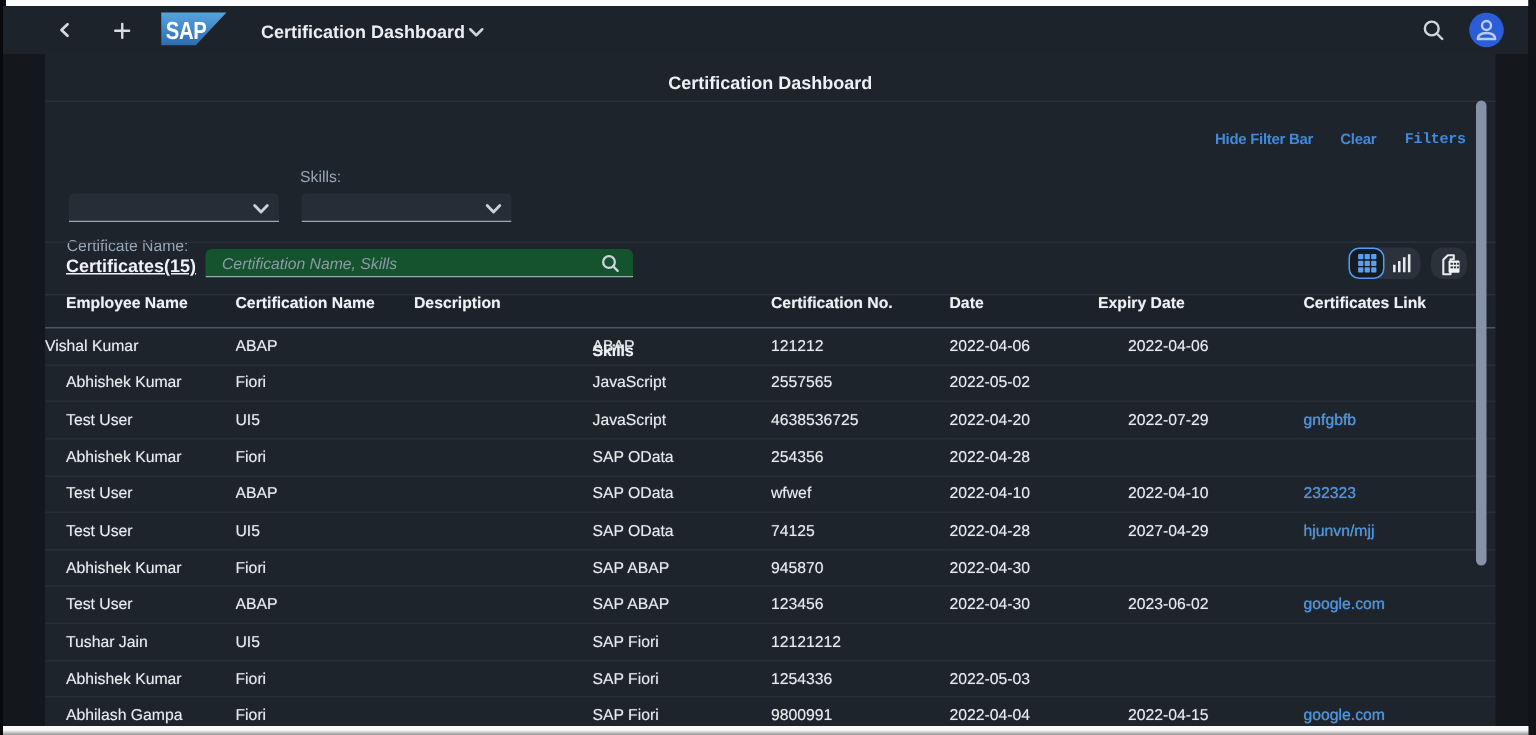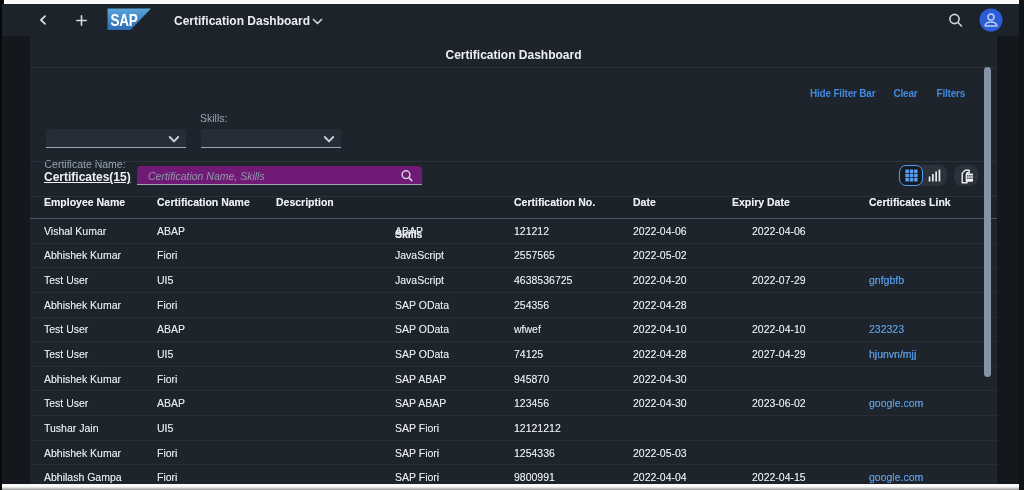--- a/index.html
+++ b/index.html
@@ -21,21 +21,21 @@
 
   #apptitle { left:0; top:12px; width:967px; text-align:center; color:#eef0f3; font-size:12px; font-weight:bold; }
   #titlesep { left:0; top:31px; width:967px; height:1px; background:#2b313b; }
 
   .flink { color:#4289dd; font-size:10px; font-weight:bold; letter-spacing:-0.2px; }
   .flabel { color:#97a6b6; font-size:10.5px; }
   .ffield { top:93px; height:19px; background:#272d36; border-bottom:1px solid #9aa7b4; border-radius:3px 3px 0 0; }
 
   #toolbar-sep { left:0; top:125px; width:967px; height:1px; background:#2b313b; }
   #tbltitle { left:14px; top:134px; color:#f0f2f5; font-size:12px; font-weight:bold;text-decoration:underline; }
-  #searchbox { left:107px; top:130px; width:285px; height:19px; background:#701a75; border-bottom:1px solid #9aa7b4; border-radius:4px 4px 0 0;text-decoration:underline; }
+  #searchbox { left:107px; top:130px; width:285px; height:19px; background:#14532d; border-bottom:1px solid #9aa7b4; border-radius:4px 4px 0 0;text-decoration:underline; }
   #searchbox .ph { position:absolute; left:11px; top:3.5px; font-style:italic; color:#8d99a7; font-size:10.5px; }
 
   #hdr-sep-top { left:0; top:160px; width:967px; height:1px; background:#2b313b; }
   #hdr-sep-bot { left:0; top:182px; width:967px; height:1px; background:#4b5563; }
 
   .hcell { position:absolute; top:160px; color:#eef1f3; font-size:10.5px; font-weight:bold; white-space:nowrap; text-shadow:0 0 0.6px rgba(238,241,243,0.5); }
   table.grid { position:absolute; left:0; top:182.5px; width:967px; border-collapse:collapse; table-layout:fixed; }
   table.grid td { height:24.65px; padding:0; font-size:10.5px; color:#e6eaed; text-shadow:0 0 0.6px rgba(230,234,237,0.55); border-bottom:1px solid #272e37; white-space:nowrap; overflow:hidden; vertical-align:middle; }
   table.grid td a { color:#4495ea; text-decoration:none; }
 
@@ -81,21 +81,21 @@
       <circle cx="12" cy="9" r="3" stroke="#b9cdf4" stroke-width="1.6" fill="none"></circle>
       <path d="M6.2 18 Q6.5 14 12 14 Q17.5 14 17.8 18 Z" stroke="#b9cdf4" stroke-width="1.6" fill="none" stroke-linejoin="round"></path>
     </svg>
   </div>
   <div class="abs" id="pagebg"></div>
   <div class="abs" id="content">
     <div class="abs" id="apptitle">Certification Dashboard</div>
     <div class="abs" id="titlesep"></div>
     <div class="abs flink" style="left:780px;top:52px;">Hide Filter Bar</div>
     <div class="abs flink" style="left:863.5px;top:52px;">Clear</div>
-    <div class="abs flink" style="left:906.5px;top:52px;">Filters</div>
+    <div class="abs flink" style="left:906.5px;top:52px;font-family:Liberation Mono, monospace;">Filters</div>
     <div class="abs flabel" style="left:14.5px;top:75.5px;margin-top:46px;">Certificate Name:</div>
     <div class="abs flabel" style="left:170px;top:75.5px;">Skills:</div>
     <div class="abs ffield" style="left:16px;width:140px;">
       <svg class="abs" style="left:122px;top:4.5px" width="12" height="11" viewBox="0 0 12 11">
           <path d="M1.8 3 L6 7.4 L10.2 3" stroke="#c9d2da" stroke-width="1.9" fill="none" stroke-linecap="round" stroke-linejoin="round"></path>
         </svg>
     </div>
     <div class="abs ffield" style="left:171px;width:140px;">
       <svg class="abs" style="left:122px;top:4.5px" width="12" height="11" viewBox="0 0 12 11">
           <path d="M1.8 3 L6 7.4 L10.2 3" stroke="#c9d2da" stroke-width="1.9" fill="none" stroke-linecap="round" stroke-linejoin="round"></path>
@@ -165,21 +165,21 @@
           <col style="width:119px">
           <col style="width:119px">
           <col style="width:119px">
           <col style="width:119px">
           <col style="width:119px">
           <col style="width:117px">
           <col>
         </colgroup>
       <tbody>
           <tr>
-            <td style="padding-left:14px">Vishal Kumar</td>
+            <td style="">Vishal Kumar</td>
             <td>ABAP</td>
             <td></td>
             <td>ABAP</td>
             <td>121212</td>
             <td>2022-04-06</td>
             <td>2022-04-06</td>
             <td></td>
           </tr>
       <tr>
             <td style="padding-left:14px">Abhishek Kumar</td>

